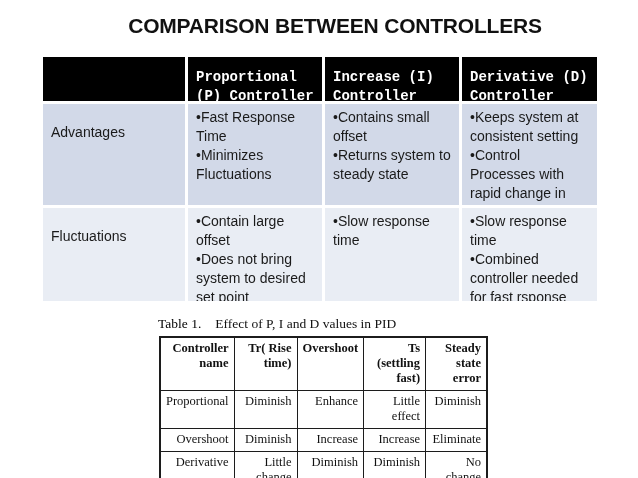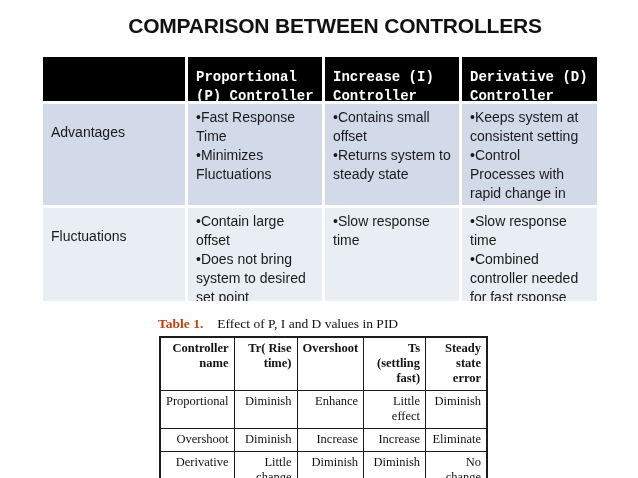--- a/index.html
+++ b/index.html
@@ -56,22 +56,22 @@
   .pid-caption {
     position: absolute;
     left: 158px;
     top: 316px;
     font-family: "Liberation Serif", serif;
     font-size: 13.5px;
     color: #111111;
     white-space: nowrap;
   }
   .pid-caption .cap-label {
-    font-weight: bold;
-    color: #c2410c;
+    font-weight: normal;
+    color: #000000;
     margin-right: 14px;
     margin-top: 29px;
   }
   .pid-table {
     position: absolute;
     left: 159px;
     top: 336px;
     border-collapse: collapse;
     font-family: "Liberation Serif", serif;
     font-size: 12.5px;

